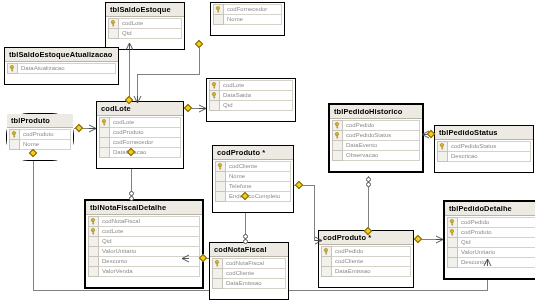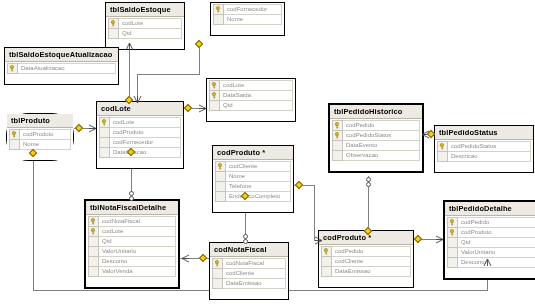--- a/index.html
+++ b/index.html
@@ -358,21 +358,21 @@
           <div class="fld-gutter"></div>
           <div class="fld-name">ValorUnitario</div>
         </div>
         <div class="fld">
           <div class="fld-gutter"></div>
           <div class="fld-name">Desconto</div>
         </div>
         <div class="tbl-pad"></div>
       </div>
     </div>
-    <div class="tbl thick" style="left: 84px; top: 199px; width: 96px;">
+    <div class="tbl thick" style="left: 84px; top: 199px; width: 120px;">
       <div class="tbl-title">tblNotaFiscalDetalhe</div>
       <div class="tbl-body">
         <div class="fld">
           <div class="fld-gutter">
             <svg class="key-glyph" viewBox="0 0 10 10" xmlns="http://www.w3.org/2000/svg">
               <circle cx="4.2" cy="3" r="2.4" fill="#f5cc1f" stroke="#8a6d00" stroke-width="0.8"></circle>
               <circle cx="4.2" cy="3" r="0.8" fill="#8a6d00"></circle>
               <path d="M4.2 5.2 L4.2 9 M4.2 7.2 L6 7.2 M4.2 8.4 L5.5 8.4" stroke="#8a6d00" stroke-width="0.9" fill="none"></path>
             </svg>
           </div>

